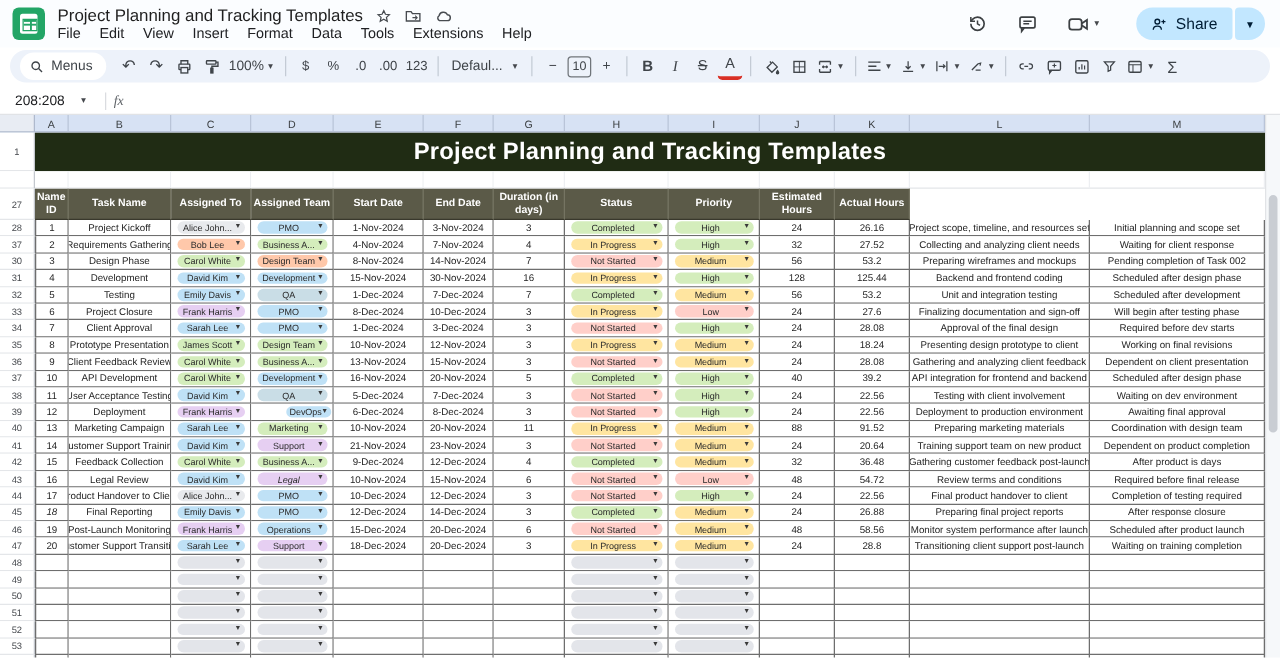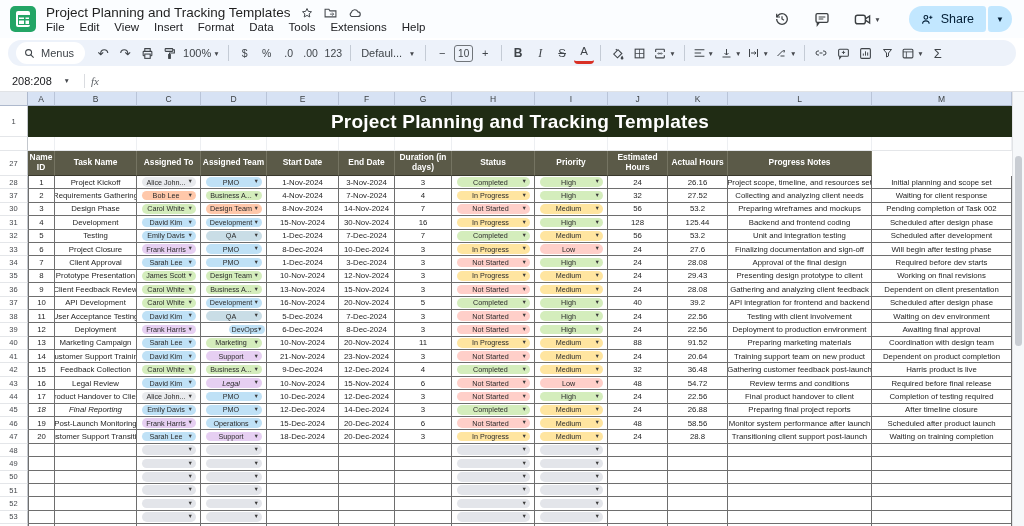--- a/index.html
+++ b/index.html
@@ -336,21 +336,20 @@
         <div class="hcell" style="width: 82px; background: rgb(91, 90, 72);">Task Name</div>
         <div class="hcell" style="width: 64px; background: rgb(91, 90, 72);">Assigned To</div>
         <div class="hcell" style="width: 66px; background: rgb(91, 90, 72);">Assigned Team</div>
         <div class="hcell" style="width: 72px; background: rgb(91, 90, 72);">Start Date</div>
         <div class="hcell" style="width: 56px; background: rgb(91, 90, 72);">End Date</div>
         <div class="hcell" style="width: 57px; background: rgb(91, 90, 72);">Duration (in days)</div>
         <div class="hcell" style="width: 83px; background: rgb(91, 90, 72);">Status</div>
         <div class="hcell" style="width: 73px; background: rgb(91, 90, 72);">Priority</div>
         <div class="hcell" style="width: 60px; background: rgb(91, 90, 72);">Estimated Hours</div>
         <div class="hcell" style="width: 60px; background: rgb(91, 90, 72);">Actual Hours</div>
-        <div class="hcell" style="width: 144px; background: rgb(91, 90, 72);">Progress Notes</div>
         <div class="hcell" style="width: 140px; background: #ec4899; margin-top: 45px;">Notes</div>
       </div>
       <div class="row drow">
         <div class="rowhead">28</div>
         <div class="dcell first" style="width: 27px;">1</div>
         <div class="dcell" style="width: 82px;">Project Kickoff</div>
         <div class="dcell" style="width: 64px;">
           <span class="chip" style="background: rgb(232, 234, 237);">
             <span>Alice John...</span>
             <span class="arr">▼</span>
@@ -623,21 +622,21 @@
             <span class="arr">▼</span>
           </span>
         </div>
         <div class="dcell" style="width: 73px;">
           <span class="chip" style="background: rgb(255, 229, 160);">
             <span>Medium</span>
             <span class="arr">▼</span>
           </span>
         </div>
         <div class="dcell" style="width: 60px;">24</div>
-        <div class="dcell" style="width: 60px;">29.43</div>
+        <div class="dcell" style="width: 60px;">18.24</div>
         <div class="dcell" style="width: 144px;">Presenting design prototype to client</div>
         <div class="dcell" style="width: 140px;">Working on final revisions</div>
       </div>
       <div class="row drow">
         <div class="rowhead">36</div>
         <div class="dcell first" style="width: 27px;">9</div>
         <div class="dcell" style="width: 82px;">Client Feedback Review</div>
         <div class="dcell" style="width: 64px;">
           <span class="chip" style="background: rgb(212, 237, 188);">
             <span>Carol White</span>
@@ -877,21 +876,21 @@
         </div>
         <div class="dcell" style="width: 73px;">
           <span class="chip" style="background: rgb(255, 229, 160);">
             <span>Medium</span>
             <span class="arr">▼</span>
           </span>
         </div>
         <div class="dcell" style="width: 60px;">32</div>
         <div class="dcell" style="width: 60px;">36.48</div>
         <div class="dcell" style="width: 144px;">Gathering customer feedback post-launch</div>
-        <div class="dcell" style="width: 140px;">Harris product is live</div>
+        <div class="dcell" style="width: 140px;">After product is days</div>
       </div>
       <div class="row drow">
         <div class="rowhead">43</div>
         <div class="dcell first" style="width: 27px;">16</div>
         <div class="dcell" style="width: 82px;">Legal Review</div>
         <div class="dcell" style="width: 64px;">
           <span class="chip" style="background: rgb(191, 225, 246);">
             <span>David Kim</span>
             <span class="arr">▼</span>
           </span>
@@ -954,21 +953,21 @@
           </span>
         </div>
         <div class="dcell" style="width: 60px;">24</div>
         <div class="dcell" style="width: 60px;">22.56</div>
         <div class="dcell" style="width: 144px;">Final product handover to client</div>
         <div class="dcell" style="width: 140px;">Completion of testing required</div>
       </div>
       <div class="row drow">
         <div class="rowhead">45</div>
         <div class="dcell first" style="width: 27px; font-style: italic;">18</div>
-        <div class="dcell" style="width: 82px; font-style: italic;">Final Reporting</div>
+        <div class="dcell" style="width: 82px;">Final Reporting</div>
         <div class="dcell" style="width: 64px;">
           <span class="chip" style="background: rgb(191, 225, 246);">
             <span>Emily Davis</span>
             <span class="arr">▼</span>
           </span>
         </div>
         <div class="dcell" style="width: 66px;">
           <span class="chip" style="background: rgb(191, 225, 246);">
             <span>PMO</span>
             <span class="arr">▼</span>
@@ -985,21 +984,21 @@
         </div>
         <div class="dcell" style="width: 73px;">
           <span class="chip" style="background: rgb(255, 229, 160);">
             <span>Medium</span>
             <span class="arr">▼</span>
           </span>
         </div>
         <div class="dcell" style="width: 60px;">24</div>
         <div class="dcell" style="width: 60px;">26.88</div>
         <div class="dcell" style="width: 144px;">Preparing final project reports</div>
-        <div class="dcell" style="width: 140px;">After timeline closure</div>
+        <div class="dcell" style="width: 140px;">After response closure</div>
       </div>
       <div class="row drow">
         <div class="rowhead">46</div>
         <div class="dcell first" style="width: 27px;">19</div>
         <div class="dcell" style="width: 82px;">Post-Launch Monitoring</div>
         <div class="dcell" style="width: 64px;">
           <span class="chip" style="background: rgb(230, 207, 242);">
             <span>Frank Harris</span>
             <span class="arr">▼</span>
           </span>

